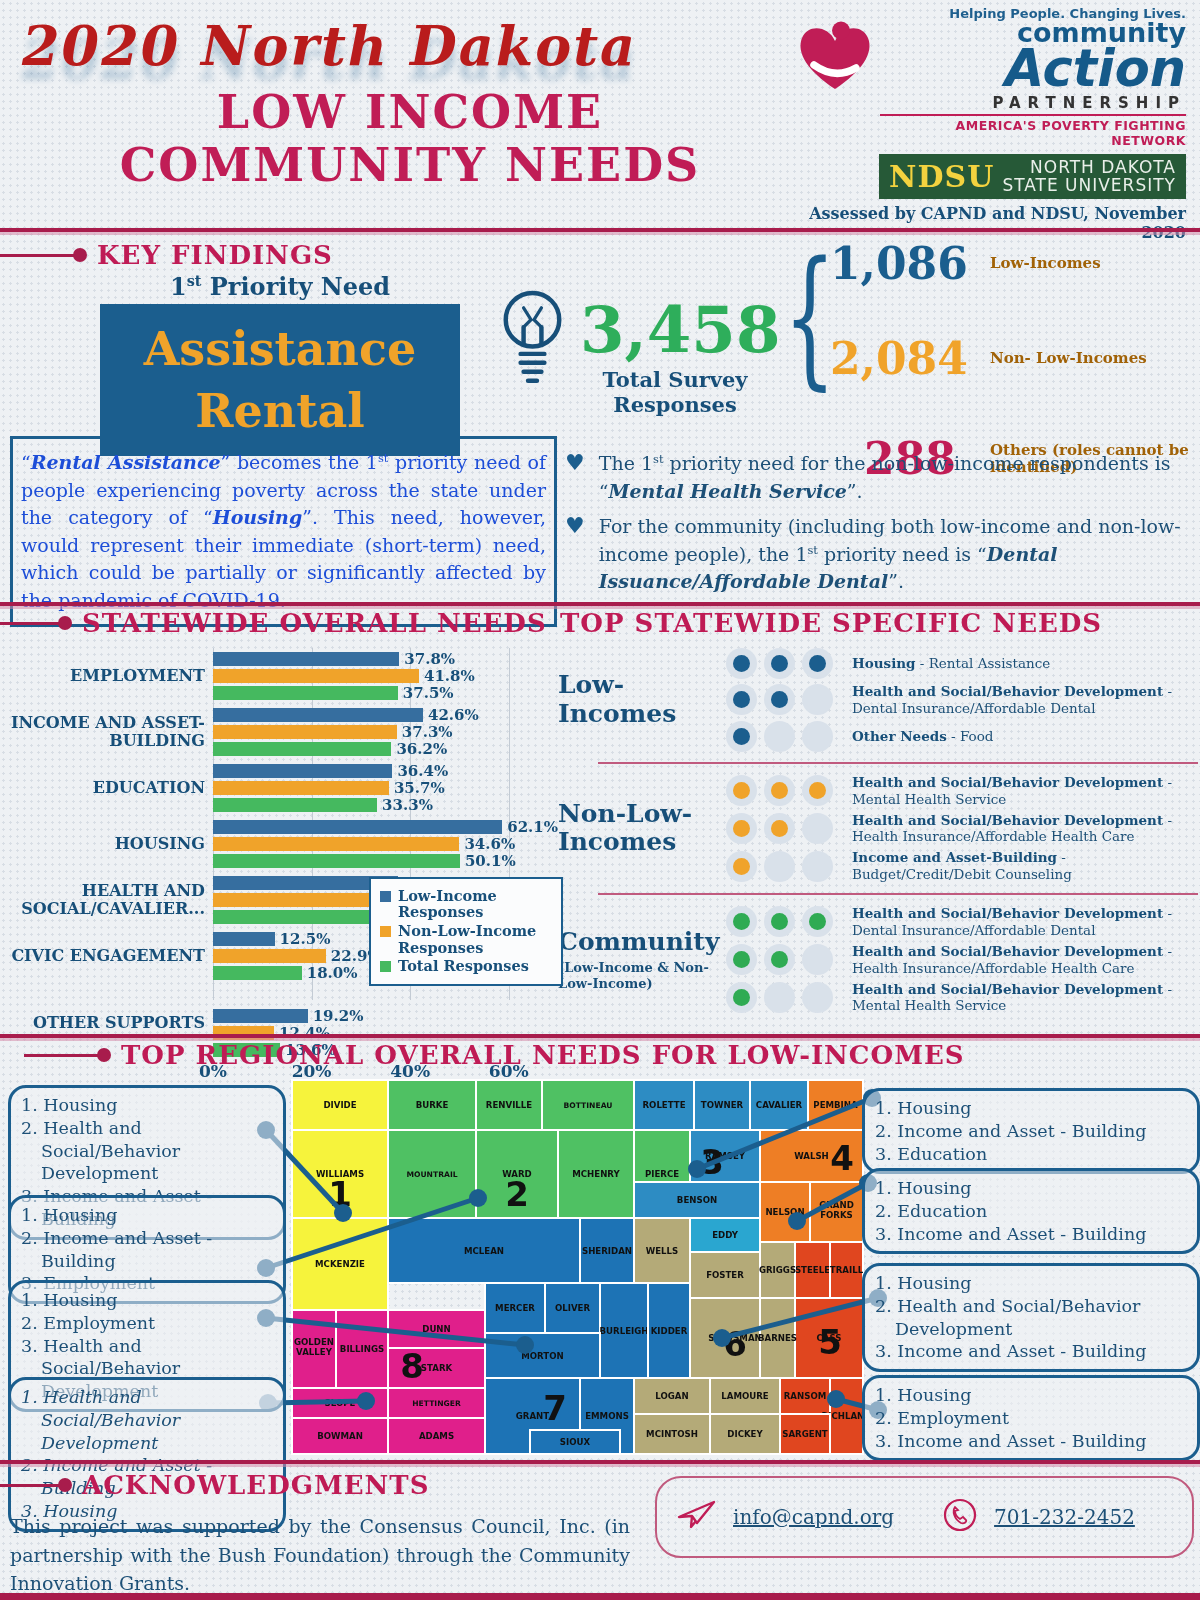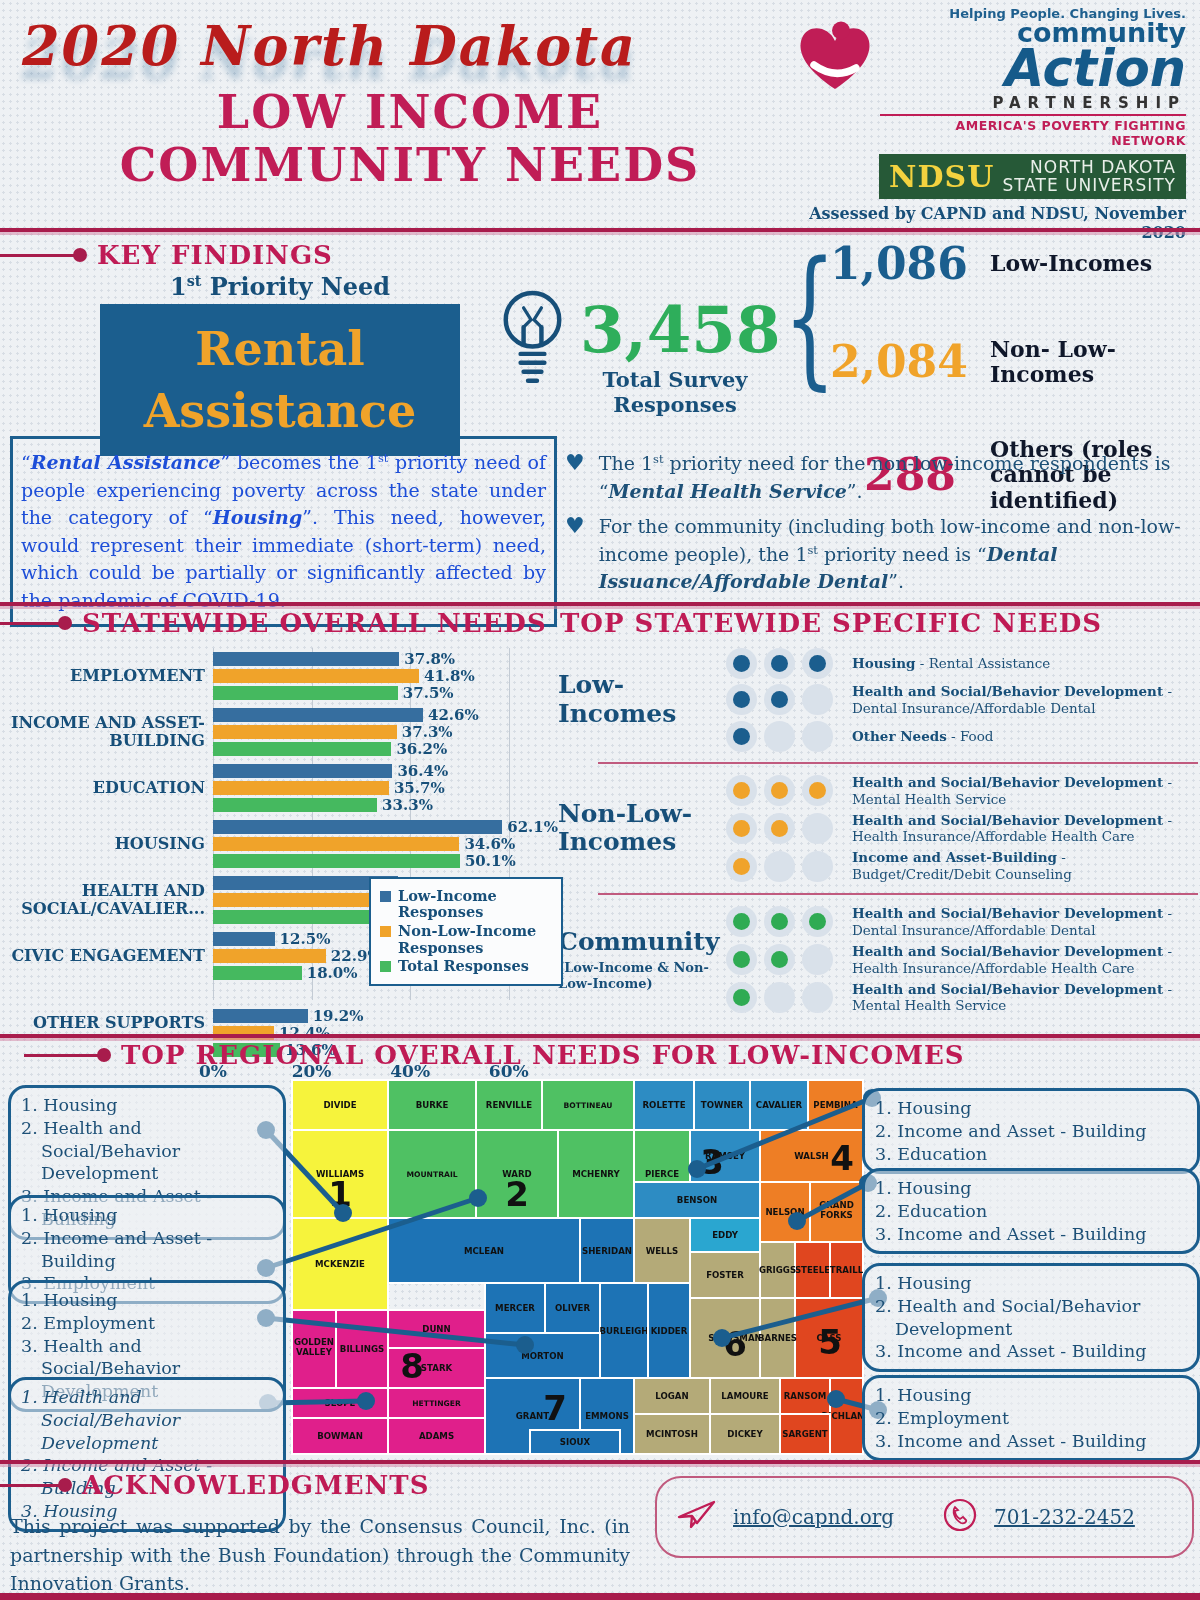--- a/index.html
+++ b/index.html
@@ -37,21 +37,21 @@
   .sec-line{height:3px;background:#a81c4c;}
   .sec-dot{width:14px;height:14px;border-radius:50%;background:#a81c4c;margin:0 10px 0 -2px;flex:0 0 auto;}
   .sec-title{font-size:26px;font-weight:bold;color:#bf1b55;letter-spacing:1px;white-space:nowrap;}
   
   .priority-label{font-size:24px;font-weight:bold;color:#174f79;}
   .need-box{background:#1b5e8e;color:#f0a32a;font-weight:bold;text-align:center;font-size:46px;line-height:1.35;padding:14px 10px;}
   .big-green{font-size:64px;font-weight:bold;color:#2eae5b;}
   .total-label{font-size:21px;font-weight:bold;color:#174f79;text-align:center;line-height:1.2;}
   .brace{font-size:150px;color:#1b5e8e;transform:scaleX(.55);font-family:"DejaVu Serif",serif;}
   .bd-num{font-size:44px;font-weight:bold;line-height:1;}
-  .bd-label{font-size:22px;font-weight:bold;color:#0f172a;line-height:1.15;}
+  .bd-label{font-size:15px;font-weight:bold;color:#a16207;line-height:1.15;}
   .kf-box{border:3px solid #1b5e8e;padding:10px 8px;font-size:19px;line-height:1.45;text-align:justify;color:#1d4ed8;}
   .bi{font-weight:bold;font-style:italic;}
   .kf-bullets{font-size:19px;line-height:1.45;color:#1d5077;}
   .kf-bullet{display:flex;margin-bottom:8px;}
   .heart{color:#1b5e8e;font-size:22px;margin-right:14px;line-height:1.2;flex:0 0 auto;font-family:"DejaVu Sans",sans-serif;}
   sup{font-size:.6em;}
   
   .chart{position:relative;}
   .chart-row{display:flex;align-items:center;}
   .chart-cat{width:205px;text-align:right;padding-right:8px;font-size:16px;font-weight:bold;color:#174f79;line-height:1.1;font-family:"DejaVu Serif",serif;flex:0 0 auto;}
@@ -132,22 +132,22 @@
 
 <div class="abs" style="left:0;top:232px;width:1200px;height:368px;">
   <div class="sec-head" style="margin-top:8px;">
     <div class="sec-line" style="width:75px;"></div>
     <div class="sec-dot"></div>
     <div class="sec-title">KEY FINDINGS</div>
   </div>
 
   <div class="abs priority-label" style="left:170px;top:40px;"><span>1</span><sup>st</sup><span> Priority Need</span></div>
   <div class="abs need-box" style="left:100px;top:72px;width:340px;">
+    <div>Assistance</div>
     <div>Rental</div>
-    <div>Assistance</div>
   </div>
 
   <span class="abs" style="left:495px;top:55px;">
     <svg width="75" height="110" viewBox="0 0 50 74" fill="none" stroke="#174f79" stroke-width="3" stroke-linecap="round">
       <circle cx="25" cy="22" r="18"></circle>
       <path d="M19 14 l5 8 -5 5 M31 14 l-5 8 5 5" stroke-width="2.2"></path>
       <path d="M19 27 v11 M31 27 v11"></path>
       <path d="M17 45 h16 M17 51 h16 M19 57 h12 M22 63 h6"></path>
     </svg>
   </span>

